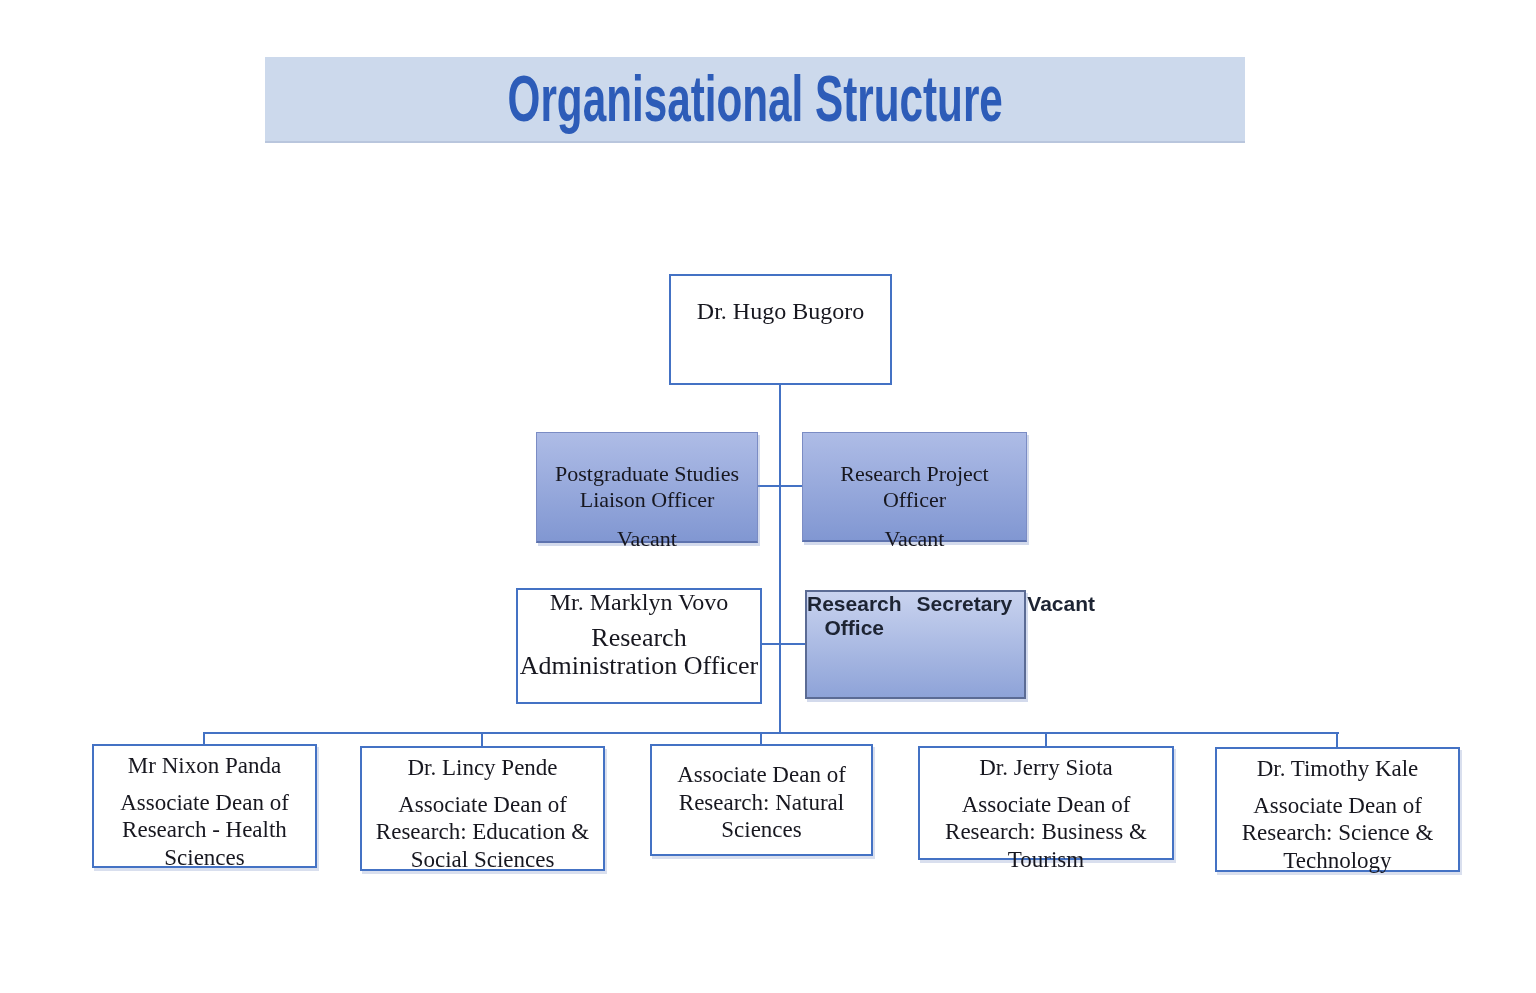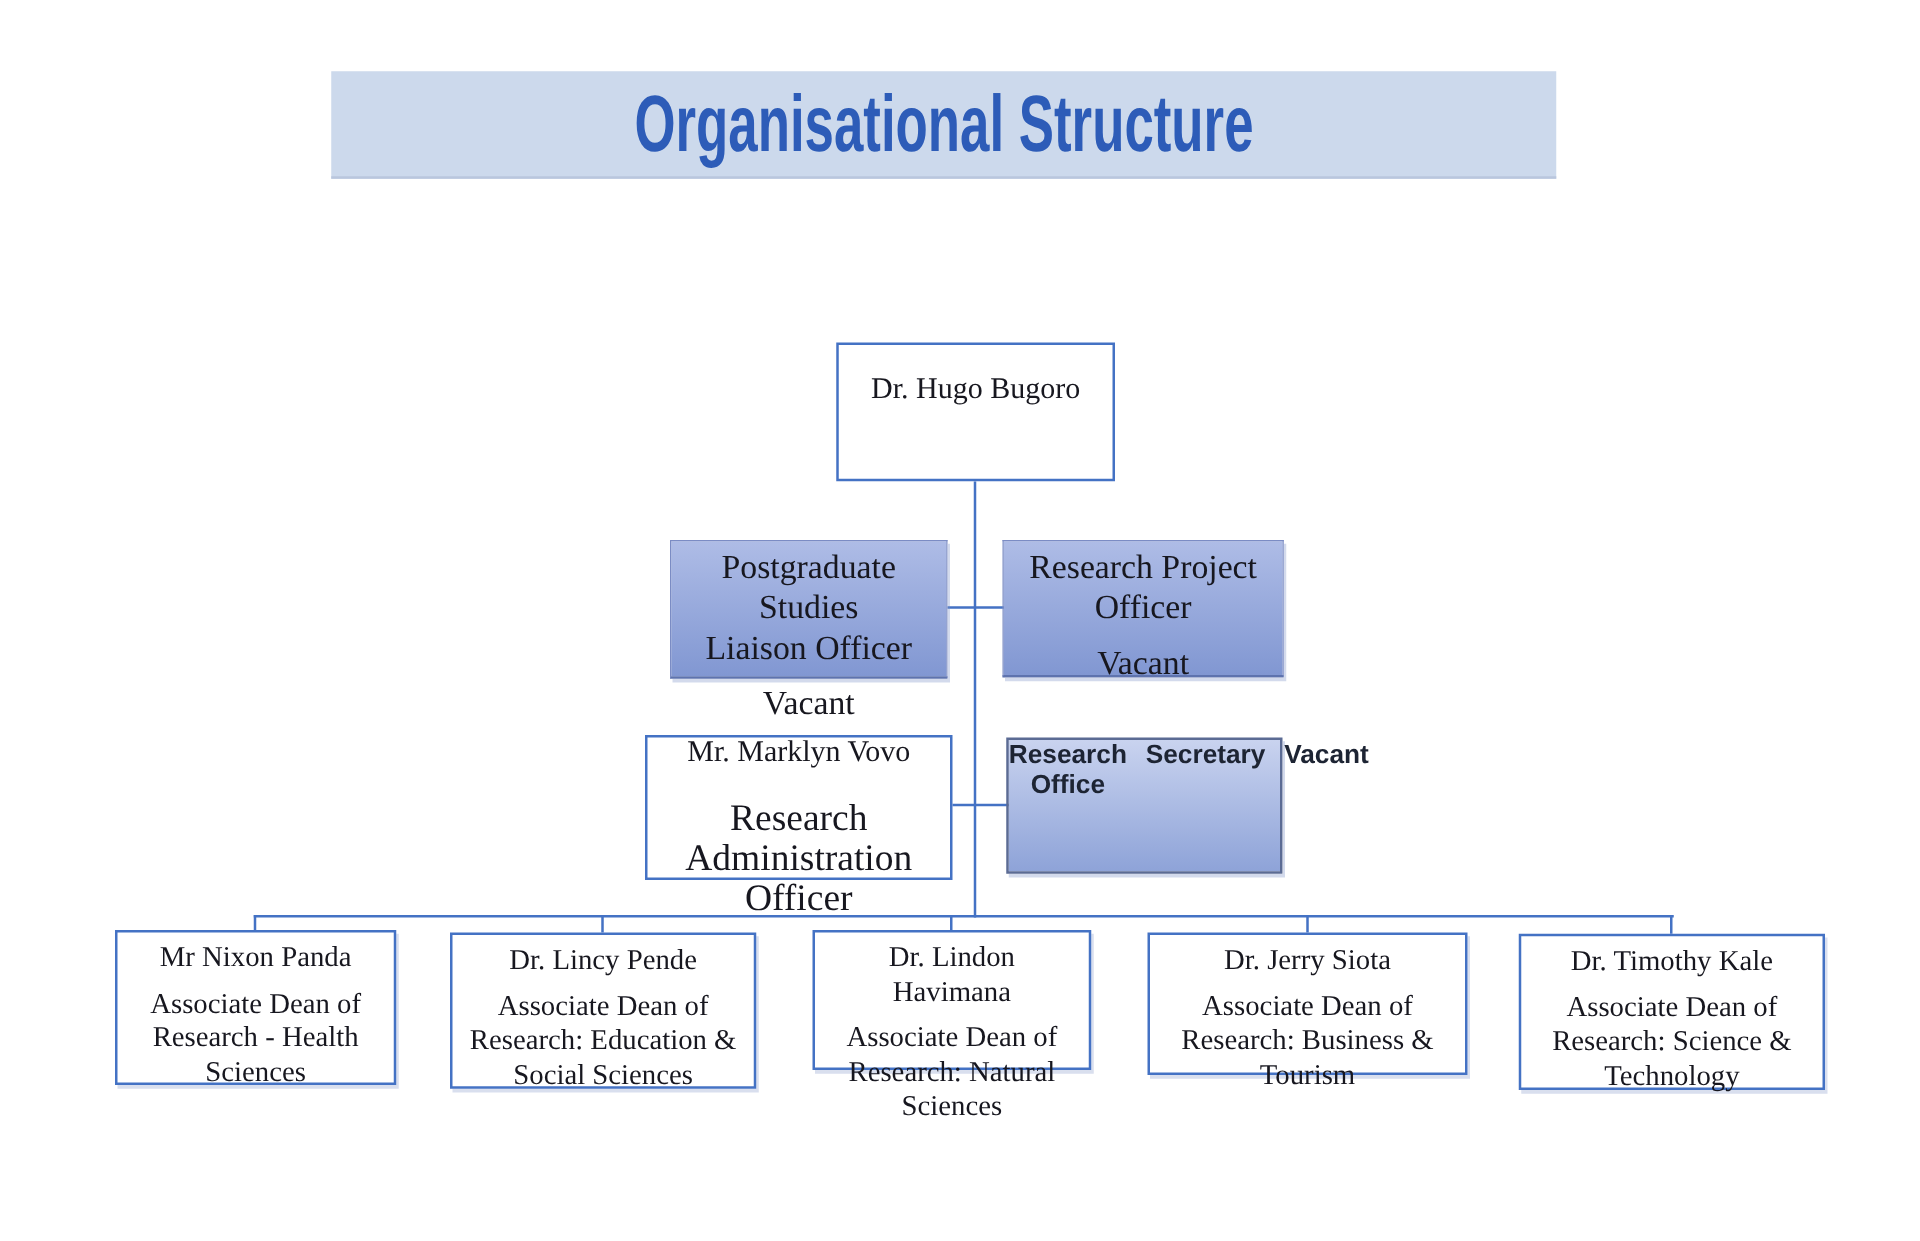--- a/index.html
+++ b/index.html
@@ -36,25 +36,25 @@
     font-family:"Liberation Sans","DejaVu Sans",sans-serif;
     color:#1d2433;font-weight:bold;
     display:flex;flex-direction:row;justify-content:space-evenly;
     font-size:21px;
     gap:15px;
   }
   .dean{box-shadow:2px 3px 0 rgba(130,150,200,0.30);padding:6px 8px;}
   
   .line{display:block;}
   .director-box{font-size:24px;line-height:1.75;padding-top:14px;}
-  .officer-box{font-size:27px;line-height:1.2;padding-top:4px;}
+  .officer-box{font-size:22px;line-height:1.2;padding-top:28px;}
   .officer-box .status{margin-top:12px;display:block;}
   .admin-box{padding-top:0;}
   .admin-box .name{font-size:24px;line-height:1.15;margin-top:-1px;white-space:pre-wrap;}
-  .admin-box .role{font-size:30px;line-height:1.08;margin-top:22px;}
+  .admin-box .role{font-size:26px;line-height:1.08;margin-top:7px;}
   .dean .name{font-size:23px;line-height:1.2;white-space:pre-wrap;}
   .dean .role{font-size:23px;line-height:1.2;margin-top:9px;}
   
   .connector{position:absolute;background:var(--accent-blue,#4472c4);}
 </style>
 </head>
 <body>
 
 <div id="canvas">
 
@@ -103,21 +103,20 @@
     <div class="name">Mr Nixon Panda</div>
     <div class="role">Associate Dean of Research - Health Sciences</div>
   </div>
 
   <div class="box white-box dean" style="left:360px;top:746px;width:245px;height:125px;">
     <div class="name">Dr. Lincy Pende</div>
     <div class="role">Associate Dean of Research: Education &amp; Social Sciences</div>
   </div>
 
   <div class="box white-box dean" style="left:650px;top:744px;width:223px;height:112px;">
-    <div class="name">Dr. Lindon  Havimana</div>
     <div class="role">Associate Dean of Research: Natural Sciences</div>
   </div>
 
   <div class="box white-box dean" style="left:918px;top:746px;width:256px;height:114px;">
     <div class="name">Dr. Jerry Siota</div>
     <div class="role">Associate Dean of Research: Business &amp; Tourism</div>
   </div>
 
   <div class="box white-box dean" style="left:1215px;top:747px;width:245px;height:125px;">
     <div class="name">Dr. Timothy Kale</div>

